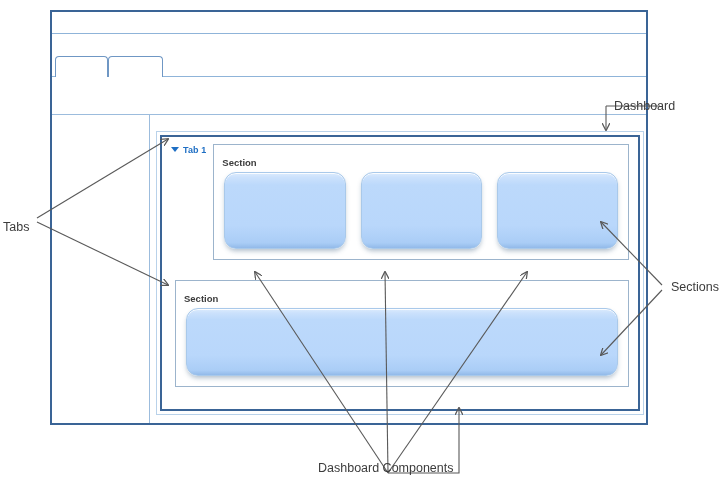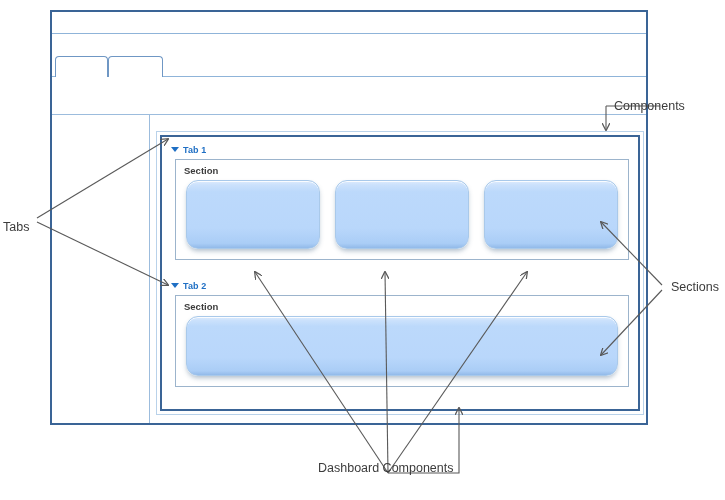--- a/index.html
+++ b/index.html
@@ -116,21 +116,21 @@
     border: 2px solid #3a6496;
     box-sizing: border-box;
     padding: 5px 6px 6px 6px;
     display: flex;
     flex-direction: column;
   }
 
   
   .tab-group {
     display: flex;
-    flex-direction: column;
+    flex-direction: row;
   }
   .tab-group.g1 { height: 146px; }
   .tab-group.g2 { height: 136px; margin-top: 2px; }
 
   .tab-header {
     display: flex;
     align-items: center;
     gap: 4px;
     height: 15px;
     padding-left: 3px;
@@ -150,21 +150,21 @@
     letter-spacing: 0.1px;
     line-height: 10px;
   }
 
   .section-box {
     flex: 1;
     border: 1px solid #9cb4cc;
     margin: 2px 3px 16px 7px;
     background: #ffffff;
     box-sizing: border-box;
-    padding: 5px 8px 8px 8px;
+    padding: 12px 8px 8px 8px;
     display: flex;
     flex-direction: column;
     justify-content: center;
   }
   .section-label {
     font-size: 9.5px;
     font-weight: bold;
     color: #3b3b3b;
     line-height: 12px;
     flex: none;
@@ -238,24 +238,20 @@
               <div class="section-label">Section</div>
               <div class="component-row">
                 <div class="dash-component"></div>
                 <div class="dash-component"></div>
                 <div class="dash-component"></div>
               </div>
             </div>
           </div>
 
           <div class="tab-group g2">
-            <div class="tab-header">
-              <span class="tab-caret"></span>
-              <span class="tab-label">Tab 2</span>
-            </div>
             <div class="section-box">
               <div class="section-label">Section</div>
               <div class="component-row">
                 <div class="dash-component"></div>
               </div>
             </div>
           </div>
 
         </div>
       </div>
@@ -281,16 +277,16 @@
     <path d="M 662 285 L 601 222" marker-end="url(#arrowhead)"></path>
     <path d="M 662 290 L 601 355" marker-end="url(#arrowhead)"></path>
 
     <path d="M 388 473 L 255 272" marker-end="url(#arrowhead)"></path>
     <path d="M 388 473 L 385 272" marker-end="url(#arrowhead)"></path>
     <path d="M 388 473 L 527 272" marker-end="url(#arrowhead)"></path>
     <path d="M 388 473 L 459 473 L 459 408" marker-end="url(#arrowhead)"></path>
   </g>
 </svg>
 
-<div class="anno-text" id="anno-dashboard">Components</div>
+<div class="anno-text" id="anno-dashboard">Dashboard</div>
 <div class="anno-text" id="anno-tabs">Tabs</div>
 <div class="anno-text" id="anno-sections">Sections</div>
 <div class="anno-text" id="anno-components">Dashboard Components</div>
 
 </body></html>

